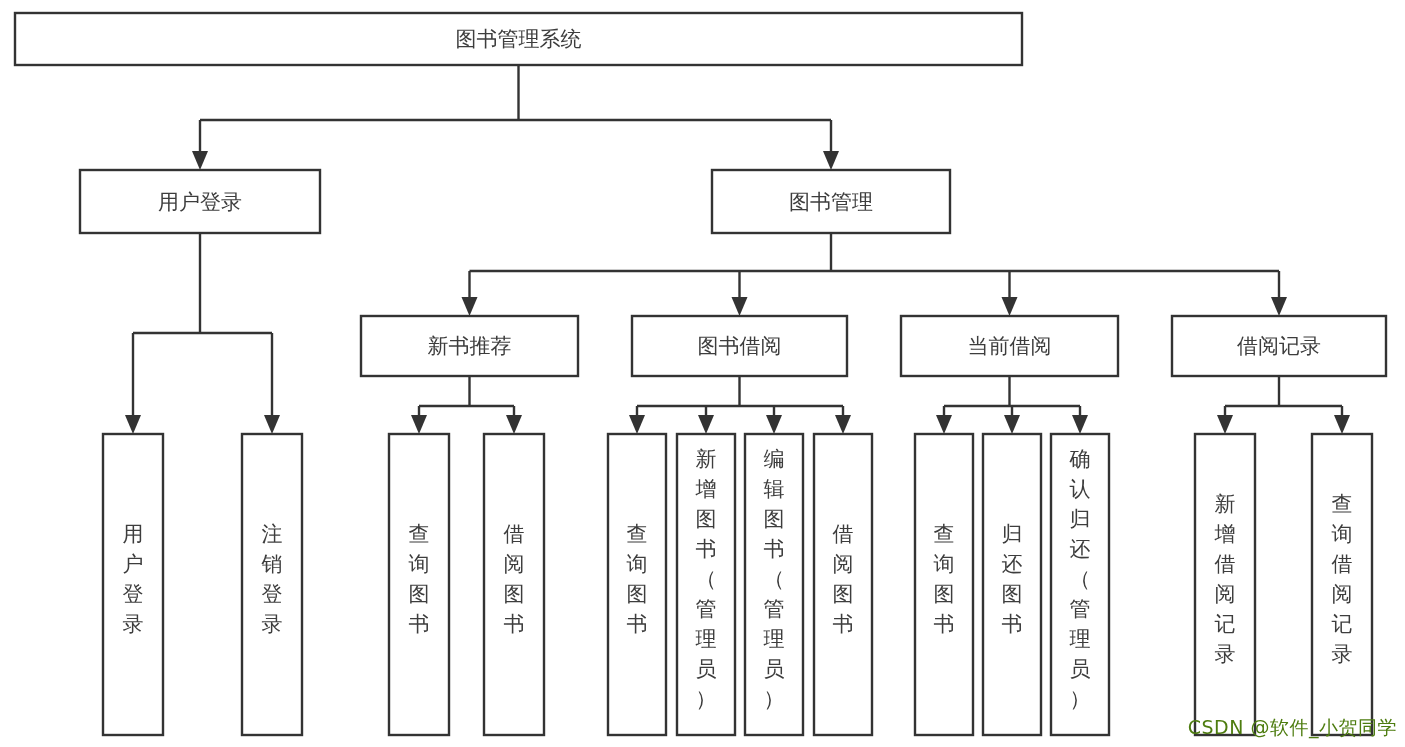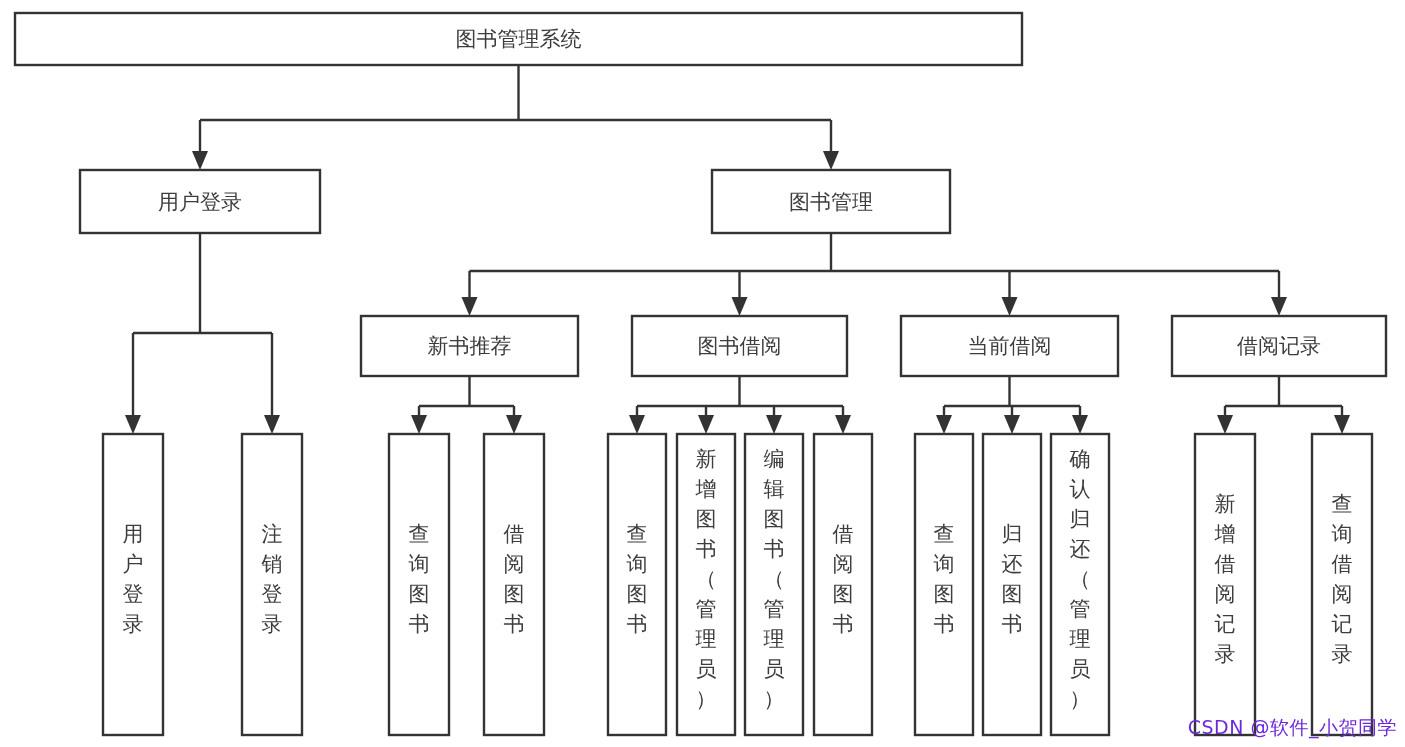--- a/index.html
+++ b/index.html
@@ -53,21 +53,21 @@
   .edge-arrow {
     fill: #333333;
     stroke: none;
   }
   .watermark {
     position: absolute;
     right: 8px;
     bottom: 6px;
     font-family: "DejaVu Sans", "Liberation Sans", sans-serif;
     font-size: 19px;
-    color: #6d28d9;
+    color: #4d7c0f;
     white-space: nowrap;
     user-select: none;
     letter-spacing: 0.5px;
   }
 </style>
 </head>
 <body>
 
 <div id="diagram-root">
 

